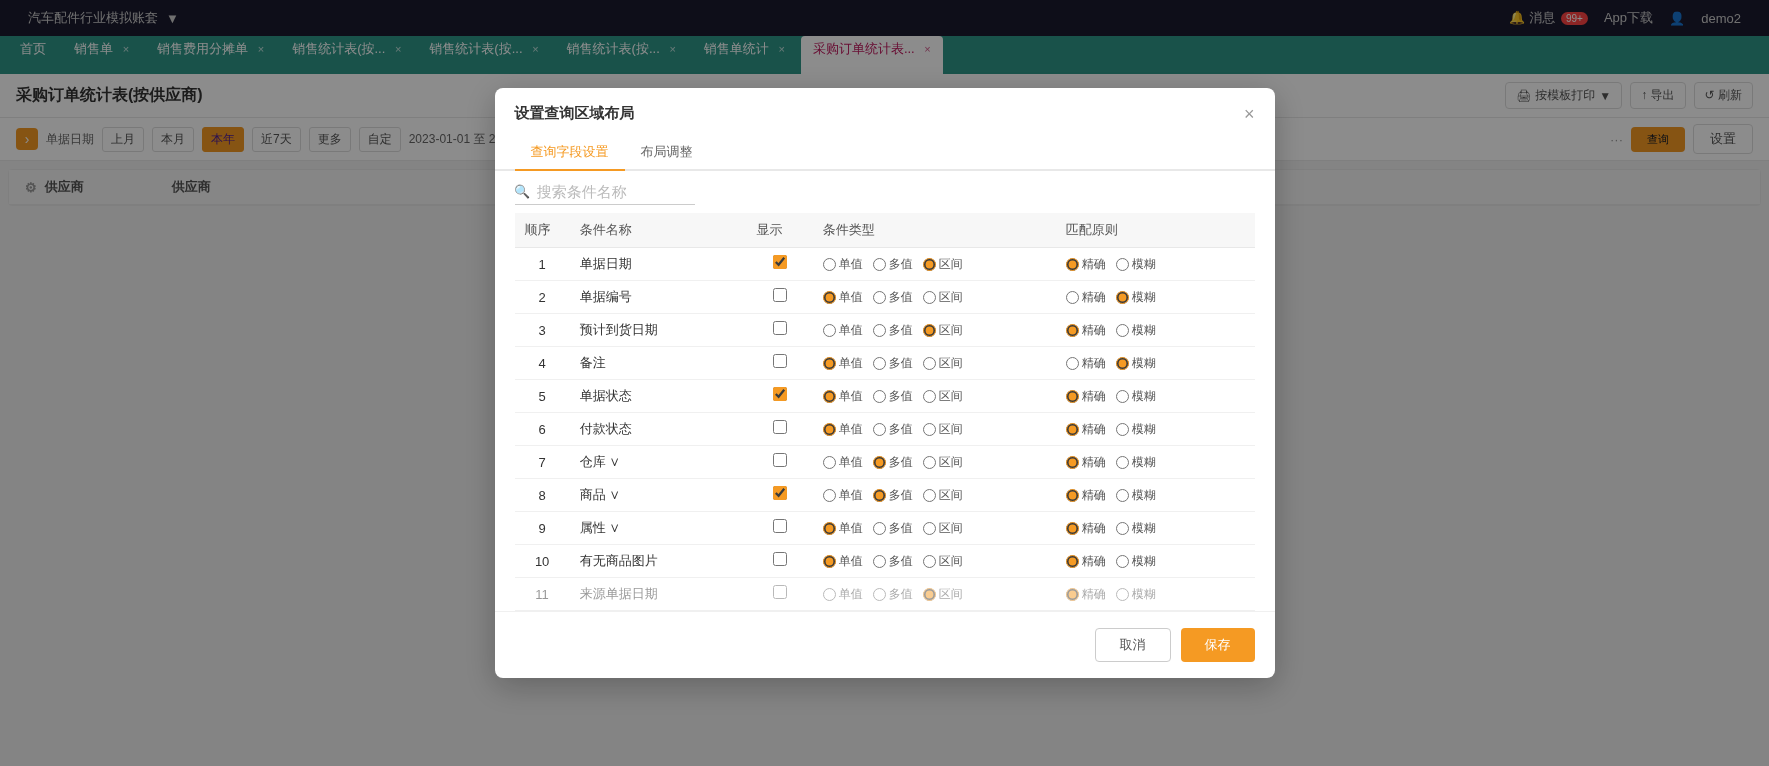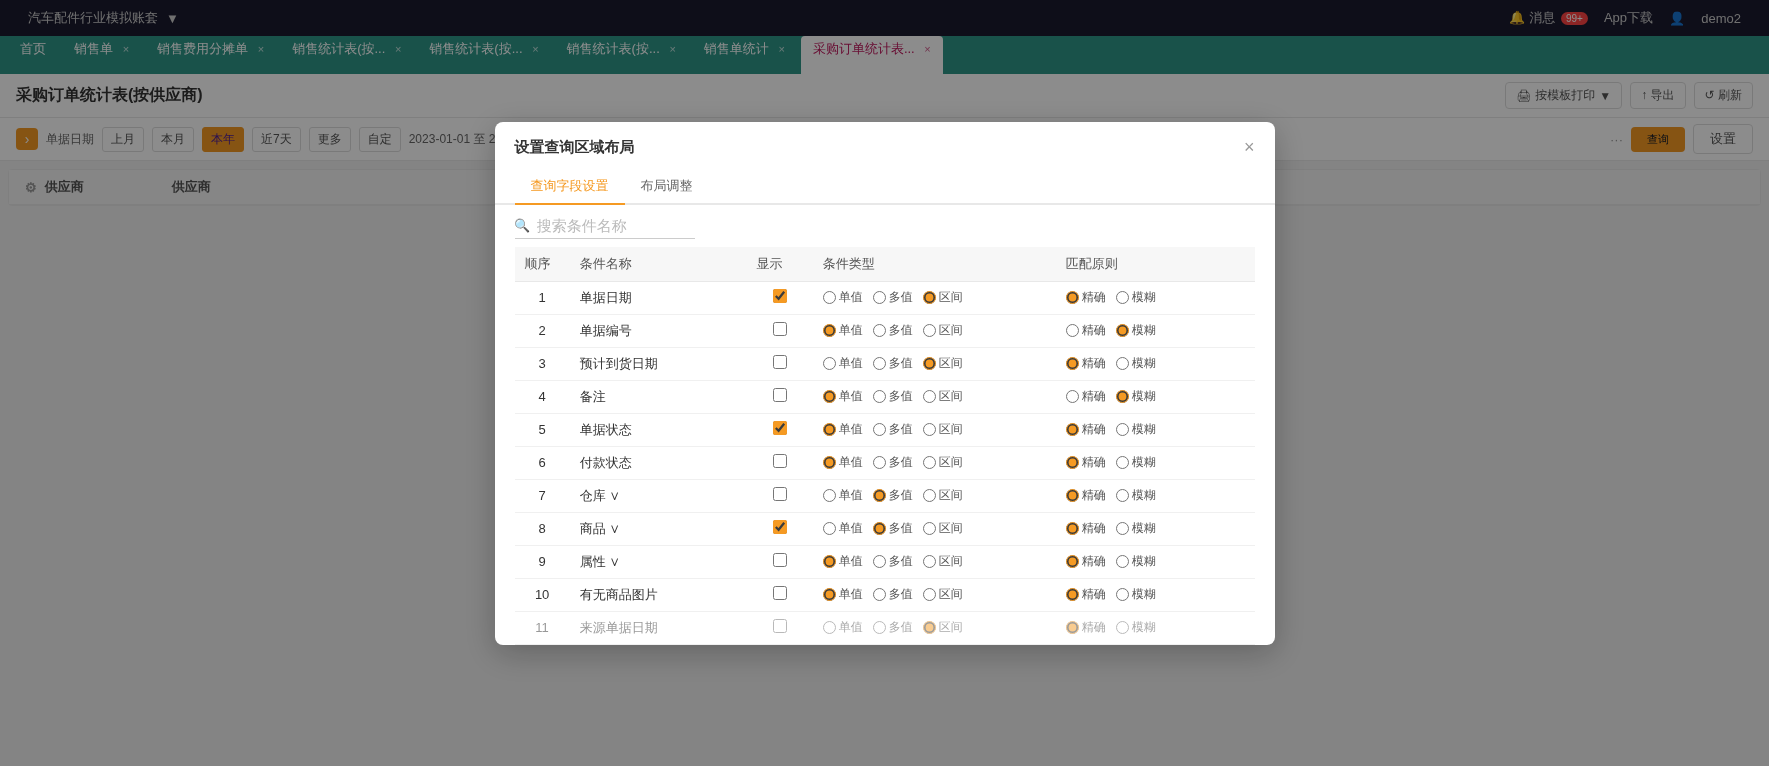--- a/index.html
+++ b/index.html
@@ -740,14 +740,18 @@
                     <input type="radio" name="match_11" value="模糊" style="">
                     <label>模糊</label>
                   </div>
                 </div>
               </td>
             </tr>
           </tbody>
       </table>
     </div>
 
+    <div class="modal-footer">
+      <button class="btn-cancel">取消</button>
+      <button class="btn-save">保存</button>
+    </div>
   </div>
 </div>
 
 </body></html>

